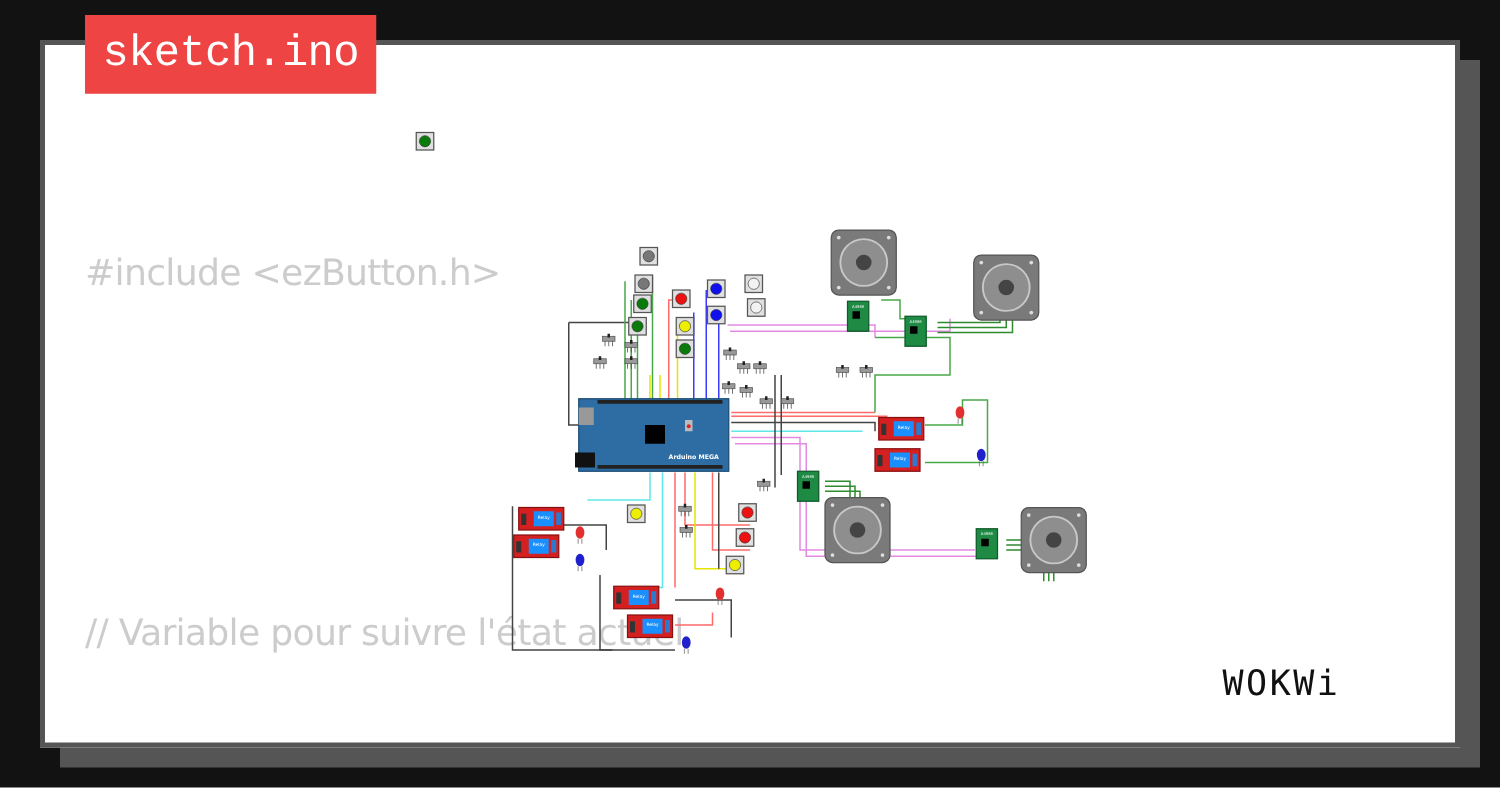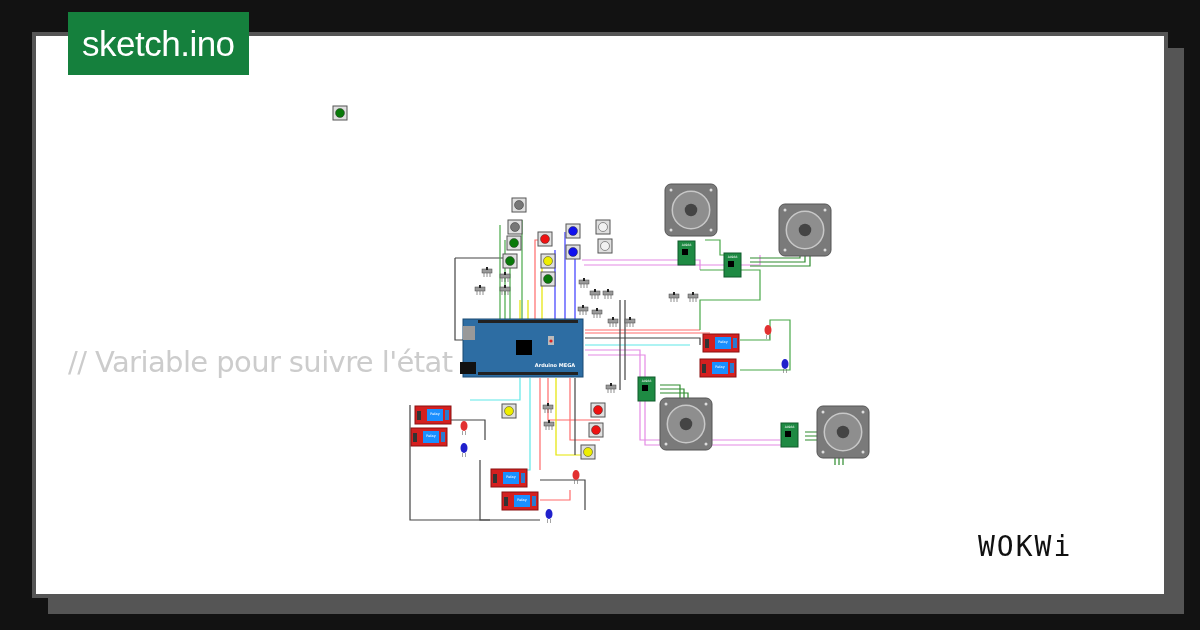--- a/index.html
+++ b/index.html
@@ -4,34 +4,35 @@
 <style>
   html, body { margin:0; padding:0; }
   body { width:1200px; height:630px; background:#121212; position:relative; overflow:hidden;
          font-family:"DejaVu Sans", sans-serif; }
   .shadow { position:absolute; left:48px; top:48px; width:1136px; height:566px; background:#555555; }
   .card { position:absolute; left:32px; top:32px; width:1128px; height:558px; background:#ffffff;
           border:4px solid #555555; overflow:hidden; }
   .code { position:absolute; left:32px; top:62px; margin:0; font-family:"DejaVu Sans", sans-serif;
           font-size:29px; line-height:48px; color:#cccccc; white-space:pre; letter-spacing:-0.6px; }
   .code .ln { display:block; height:48px; }
-  .title-tab { position:absolute; left:68px; top:12px; height:63px; padding:0 14px; background:#15803d;
-               color:#ffffff; font-family:Liberation Sans, sans-serif; font-size:35px; line-height:63px;
+  .title-tab { position:absolute; left:68px; top:12px; height:63px; padding:0 14px; background:#ef4444;
+               color:#ffffff; font-family:Liberation Mono, monospace; font-size:35px; line-height:63px;
                letter-spacing:-0.5px; }
   .diagram { position:absolute; left:0; top:0; width:1200px; height:630px; pointer-events:none; }
   .diagram * { pointer-events:auto; }
   .logo { position:absolute; left:978px; top:530px; font-family:"DejaVu Sans Mono", monospace; font-size:28px;
           color:#111111; letter-spacing:2px; font-weight:normal; }
 </style>
 </head>
 <body>
 
 <div class="shadow"></div>
 <div class="card">
   <div class="code">
+    <span class="ln">#include &lt;ezButton.h&gt;</span>
     <span class="ln"></span>
     <span class="ln">// Variable pour suivre l'état actuel</span>
     
     
     
     
     
     
     
     

